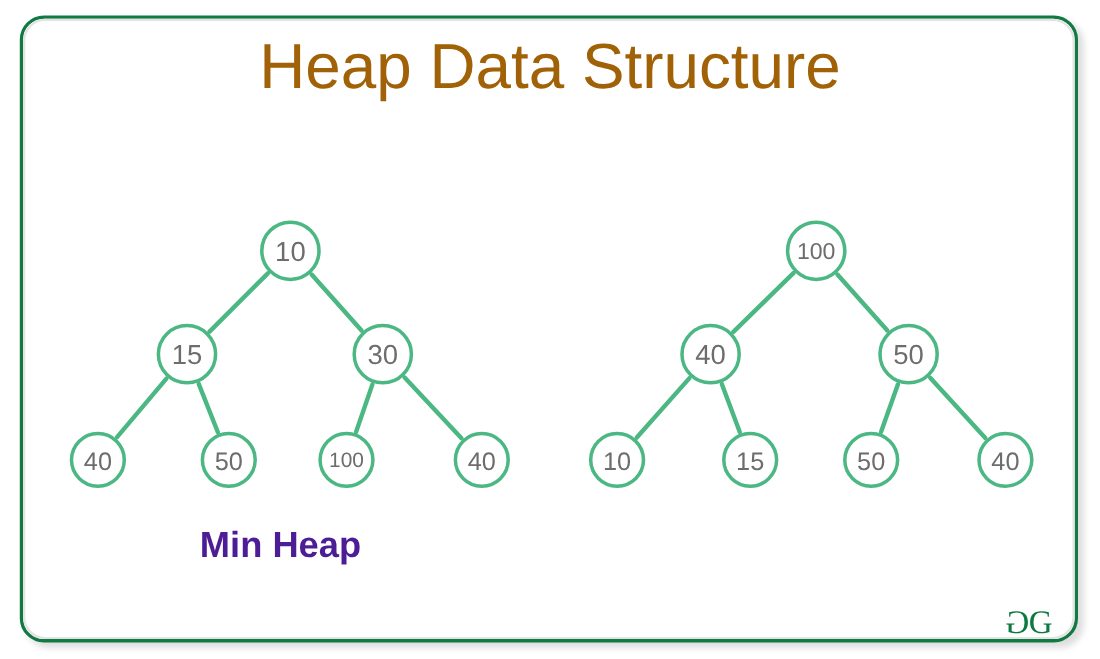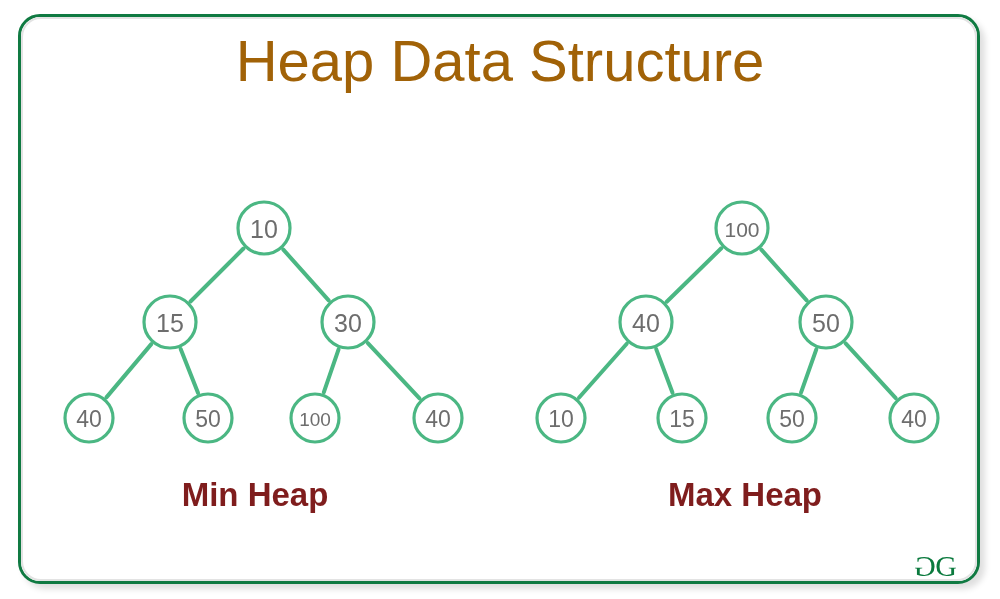--- a/index.html
+++ b/index.html
@@ -78,21 +78,21 @@
   .edge-line {
     stroke: #4bb783;
     stroke-width: 4;
     stroke-linecap: round;
     fill: none;
   }
   .heap-caption {
     position: absolute;
     font-size: 33px;
     font-weight: bold;
-    color: #7f1d1d;
+    color: #4c1d95;
     text-align: center;
     width: 400px;
   }
   #caption-min { left: 55px; top: 476px; }
   #caption-max { left: 545px; top: 476px; }
   #gfg-logo {
     position: absolute;
     right: 45px;
     bottom: 18px;
     font-family: "Liberation Serif", serif;
@@ -191,17 +191,16 @@
         </g>
         <g>
           <circle cx="914" cy="418" r="24" class="node-circle"></circle>
           <text x="914" y="419" class="node-label" font-size="23">40</text>
         </g>
       </g>
     </svg>
 
   <div class="heap-caption" id="caption-min">Min Heap</div>
 
-  <div class="heap-caption" id="caption-max">Max Heap</div>
 
   <div id="gfg-logo"><span class="mirror-g">G</span><span>G</span></div>
 
 </div>
 
 </body></html>

